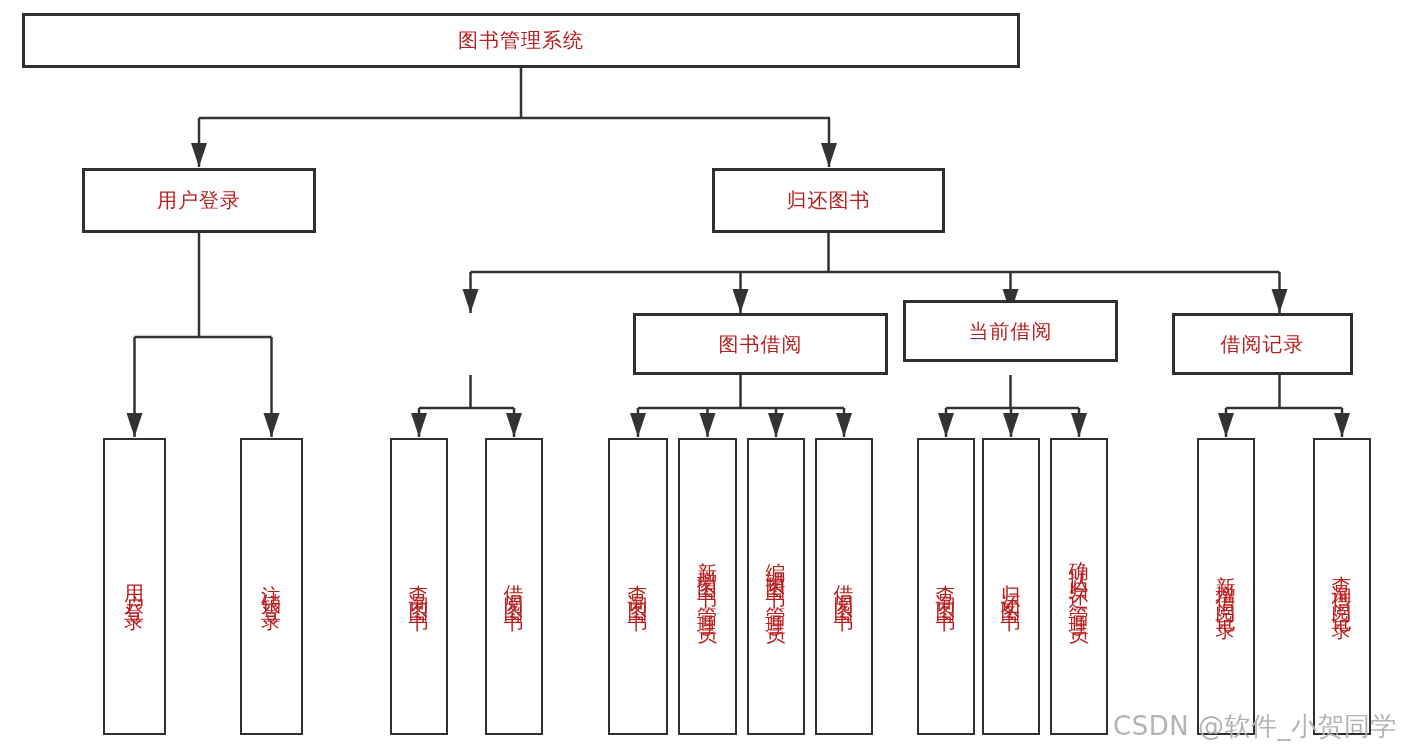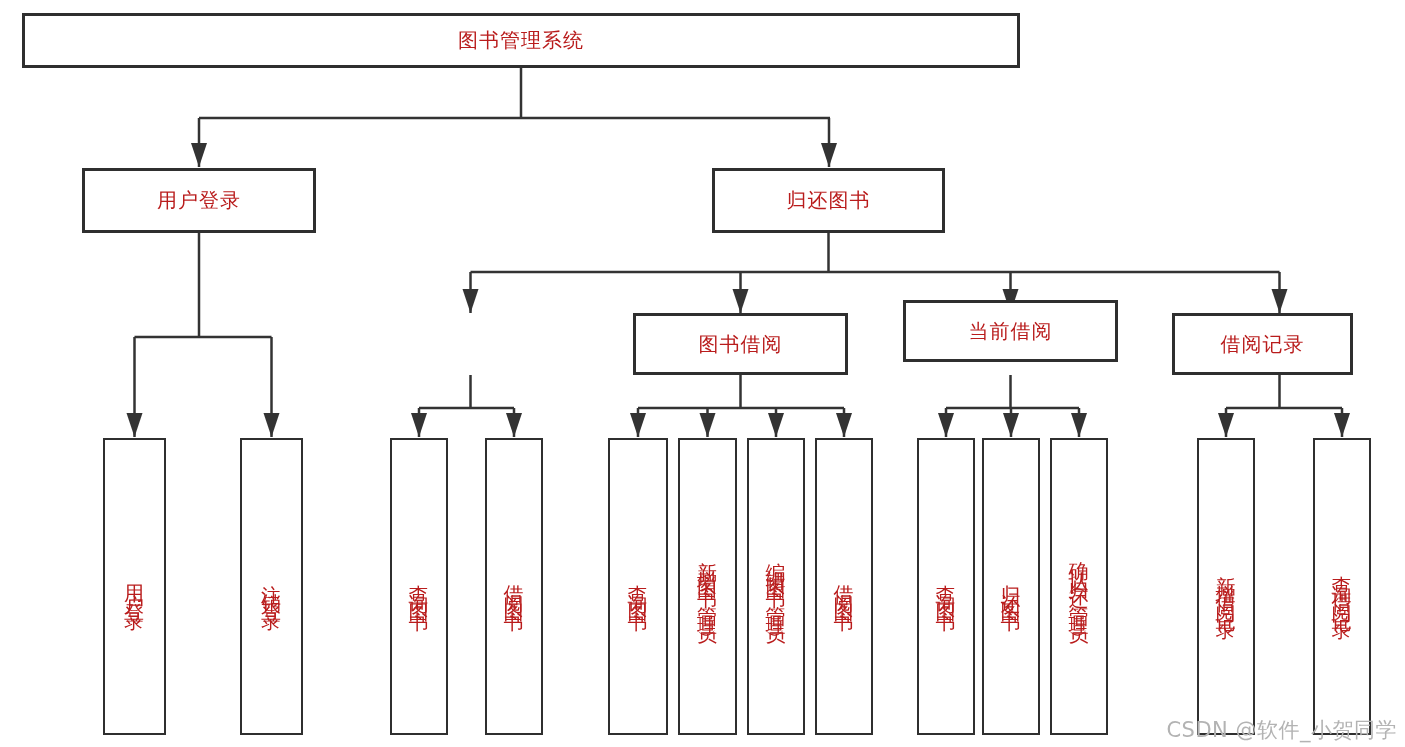--- a/index.html
+++ b/index.html
@@ -44,21 +44,21 @@
     writing-mode: vertical-rl;
     text-orientation: mixed;
     font-size: 20px;
     letter-spacing: 9px;
     line-height: 1;
   }
   .watermark {
     position: absolute;
     right: 8px;
     bottom: 3px;
-    font-size: 21px;
+    font-size: 26px;
     color: #b3b3b3;
     z-index: 5;
     white-space: nowrap;
     letter-spacing: 0.5px;
   }
 </style>
 </head>
 <body>
 
 <div id="stage">
@@ -117,21 +117,21 @@
     <span>图书管理系统</span>
   </div>
 
   <div class="node h" style="left:82px;top:168px;width:234px;height:65px">
     <span>用户登录</span>
   </div>
   <div class="node h" style="left:712px;top:168px;width:233px;height:65px">
     <span>归还图书</span>
   </div>
 
-  <div class="node h" style="left:633px;top:313px;width:215px;height:62px">
+  <div class="node h" style="left:633px;top:313px;width:255px;height:62px">
     <span>图书借阅</span>
   </div>
   <div class="node h" style="left:903px;top:300px;width:215px;height:62px">
     <span>当前借阅</span>
   </div>
   <div class="node h" style="left:1172px;top:313px;width:181px;height:62px">
     <span>借阅记录</span>
   </div>
 
   <div class="node v" style="left:103px;top:438px;width:63px;height:297px">

